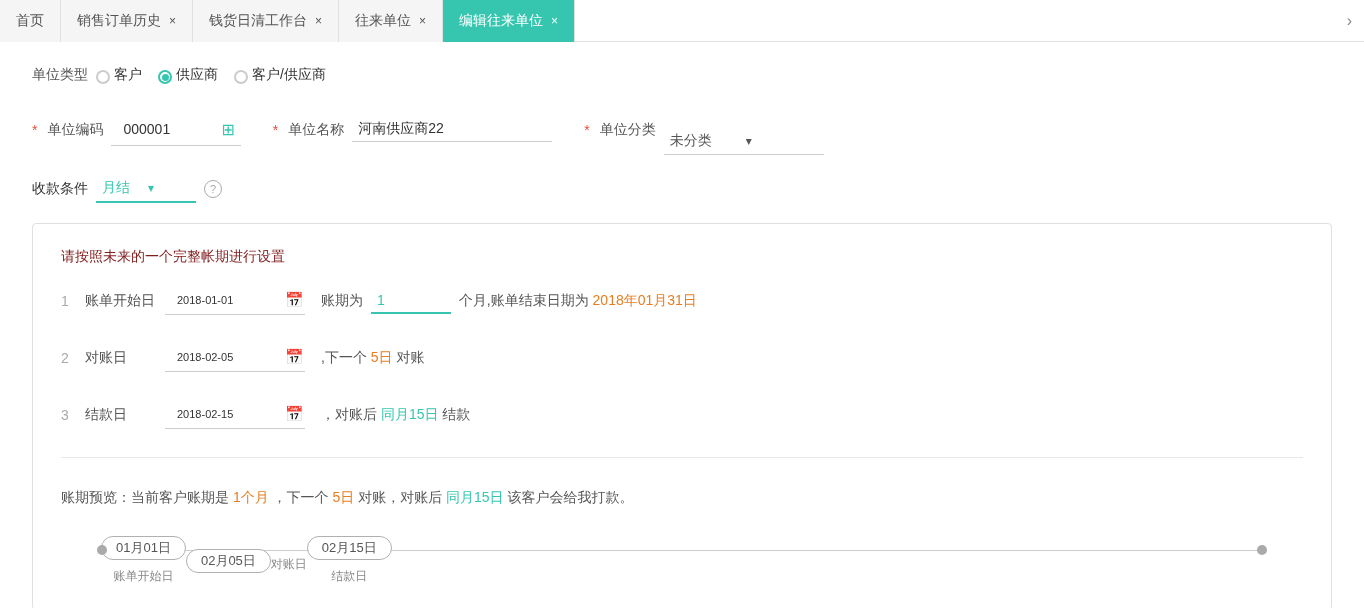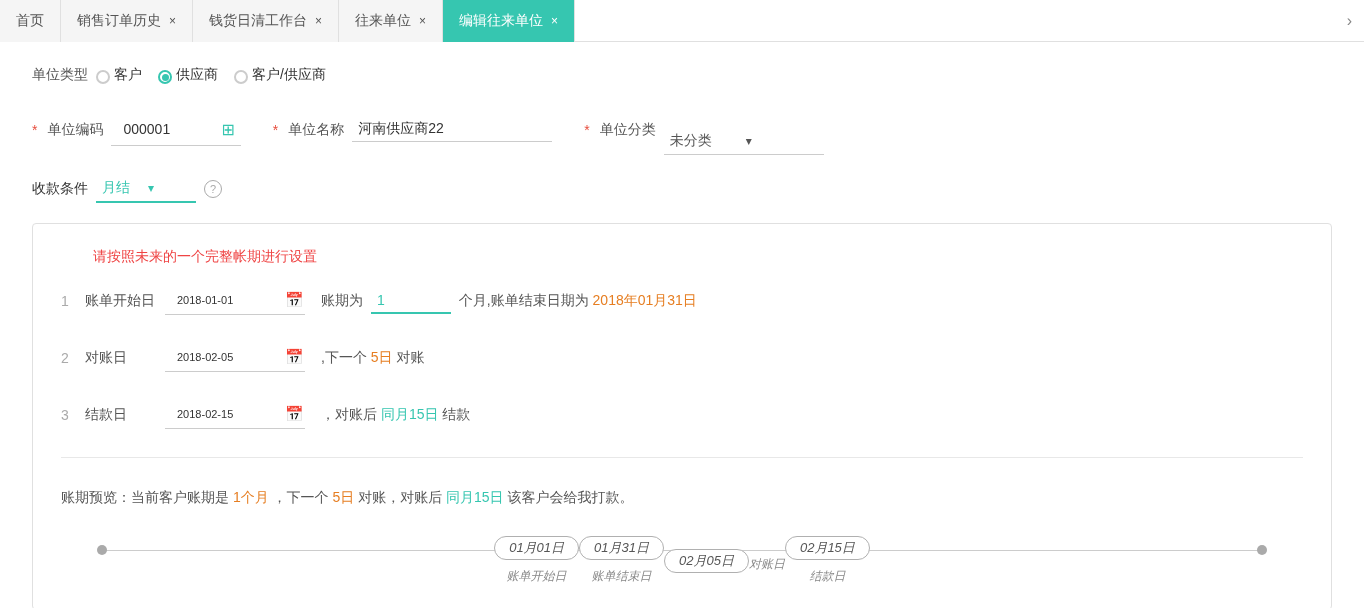--- a/index.html
+++ b/index.html
@@ -94,21 +94,21 @@
     .help-icon {
       width: 18px; height: 18px; border-radius: 50%; border: 1px solid #aaa;
       display: flex; align-items: center; justify-content: center;
       font-size: 11px; color: #aaa; cursor: pointer;
     }
 
     
     .card {
       border: 1px solid #e0e0e0; border-radius: 4px; padding: 24px 28px; margin-top: 8px;
     }
-    .card-title { font-size: 14px; color: #ef4444; margin-bottom: 20px; margin-left: 32px; }
+    .card-title { font-size: 14px; color: #7f1d1d; margin-bottom: 20px; }
 
     
     .grid-row {
       display: flex; align-items: center; margin-bottom: 28px; gap: 0;
     }
     .grid-num {
       width: 24px; color: #aaa; font-size: 14px; flex-shrink: 0;
     }
     .grid-label {
       width: 80px; color: #555; flex-shrink: 0;
@@ -280,28 +280,24 @@
       </div>
 
       <div style="position: relative; margin-top: 28px; padding: 0 40px;">
 
         <div style="position:absolute; left:44px; right:44px; top:14px; height:1px; background:#ccc; z-index:0;"></div>
 
         <div style="position:absolute; left:36px; top:9px; width:10px; height:10px; border-radius:50%; background:#aaa; z-index:2;"></div>
 
         <div style="position:absolute; right:36px; top:9px; width:10px; height:10px; border-radius:50%; background:#aaa; z-index:2;"></div>
 
-        <div style="display:flex; justify-content:center; position:relative; z-index:1;font-style:italic;">
+        <div style="display:flex; justify-content:flex-start; position:relative; z-index:1;">
           <div style="display:flex; flex-direction:column; align-items:center;">
             <div style="background:#fff; border:1px solid #b0b0b0; border-radius:14px; padding:2px 14px; font-size:13px; color:#555;">01月01日</div>
             <div style="font-size:12px; color:#888; margin-top:8px;">账单开始日</div>
-          </div>
-          <div style="display:flex; flex-direction:column; align-items:center;">
-            <div style="background:#fff; border:1px solid #b0b0b0; border-radius:14px; padding:2px 14px; font-size:13px; color:#555;">01月31日</div>
-            <div style="font-size:12px; color:#888; margin-top:8px;">账单结束日</div>
           </div>
           <div style="display:flex; flex-direction:row; align-items:center;">
             <div style="background:#fff; border:1px solid #b0b0b0; border-radius:14px; padding:2px 14px; font-size:13px; color:#555;">02月05日</div>
             <div style="font-size:12px; color:#888; margin-top:8px;">对账日</div>
           </div>
           <div style="display:flex; flex-direction:column; align-items:center;">
             <div style="background:#fff; border:1px solid #b0b0b0; border-radius:14px; padding:2px 14px; font-size:13px; color:#555;">02月15日</div>
             <div style="font-size:12px; color:#888; margin-top:8px;">结款日</div>
           </div>
         </div>

